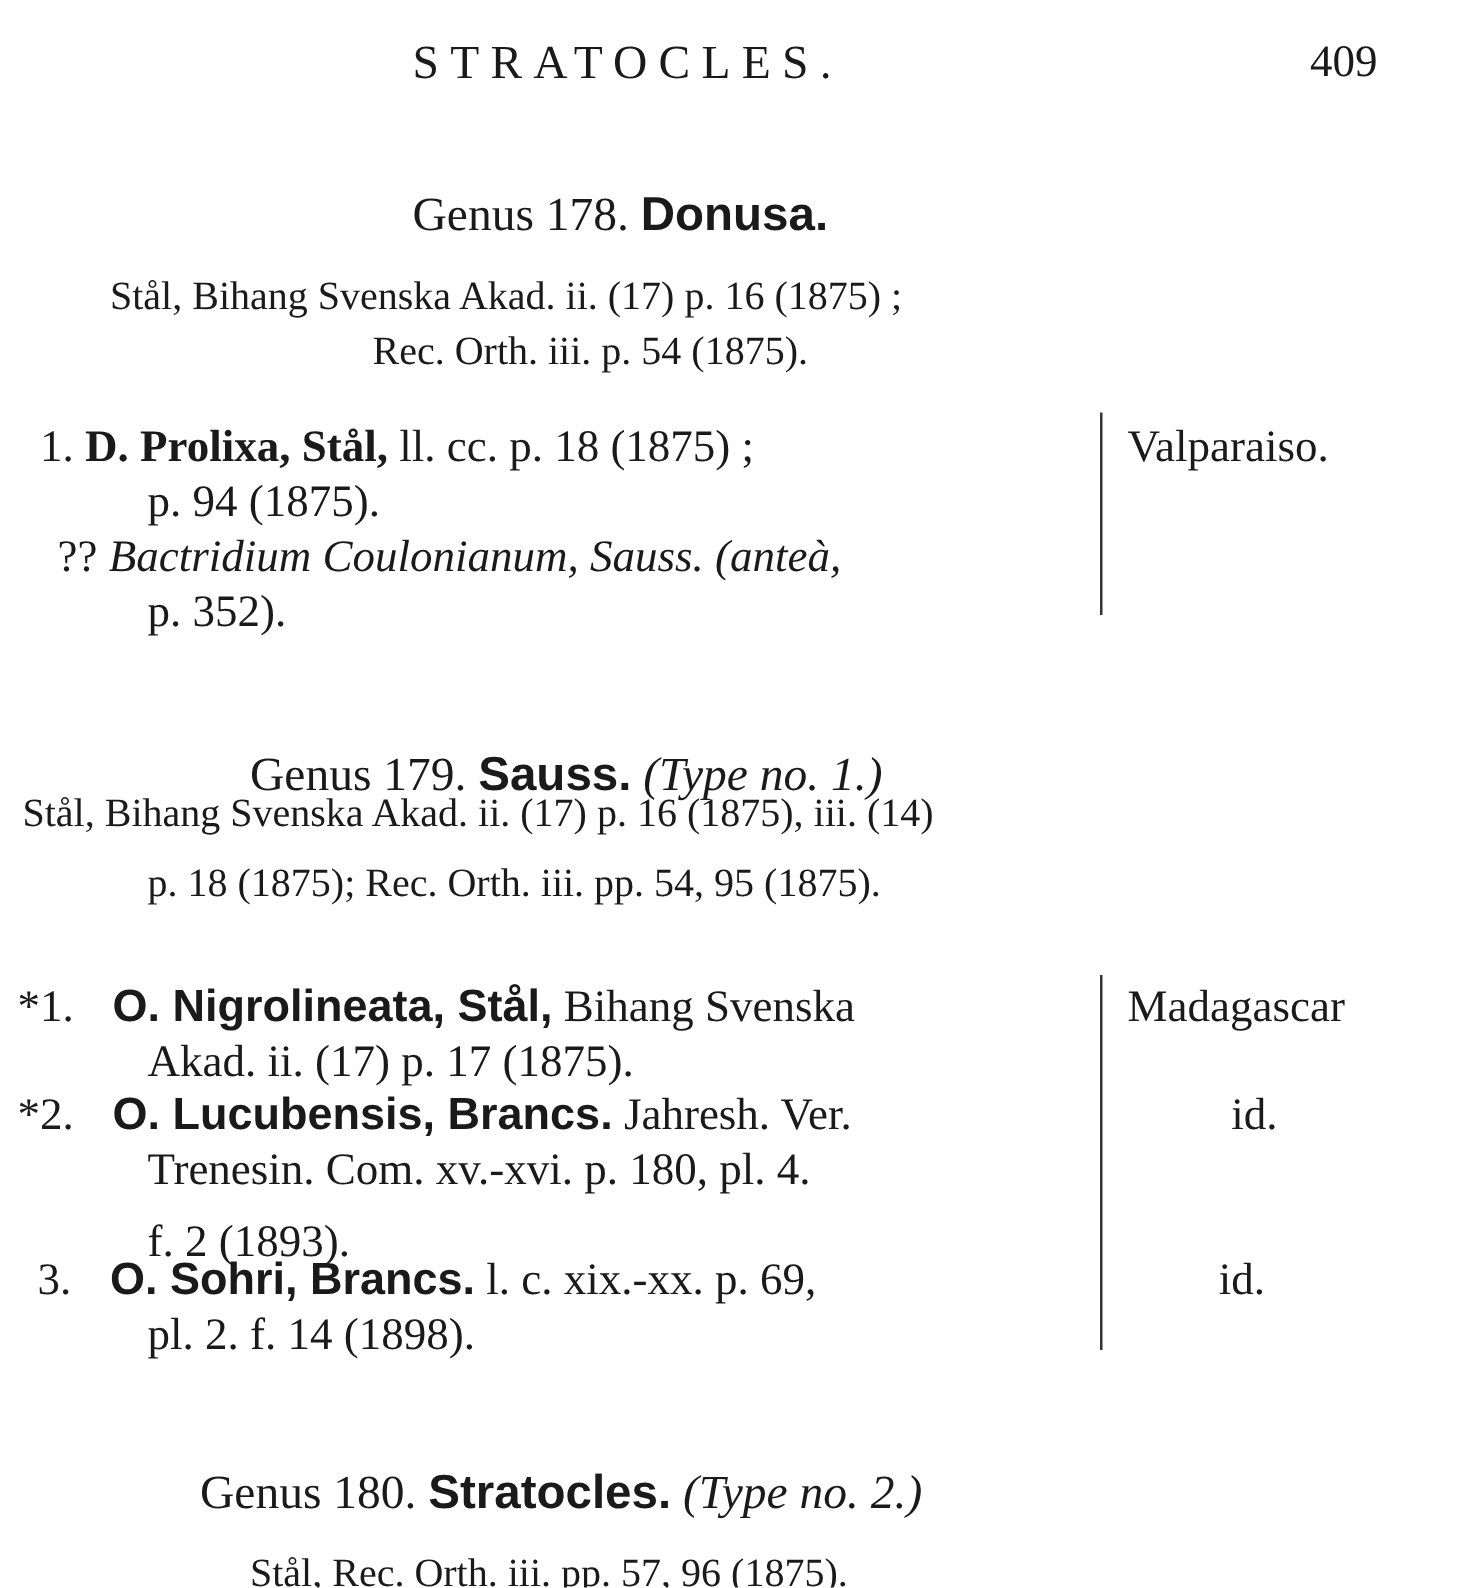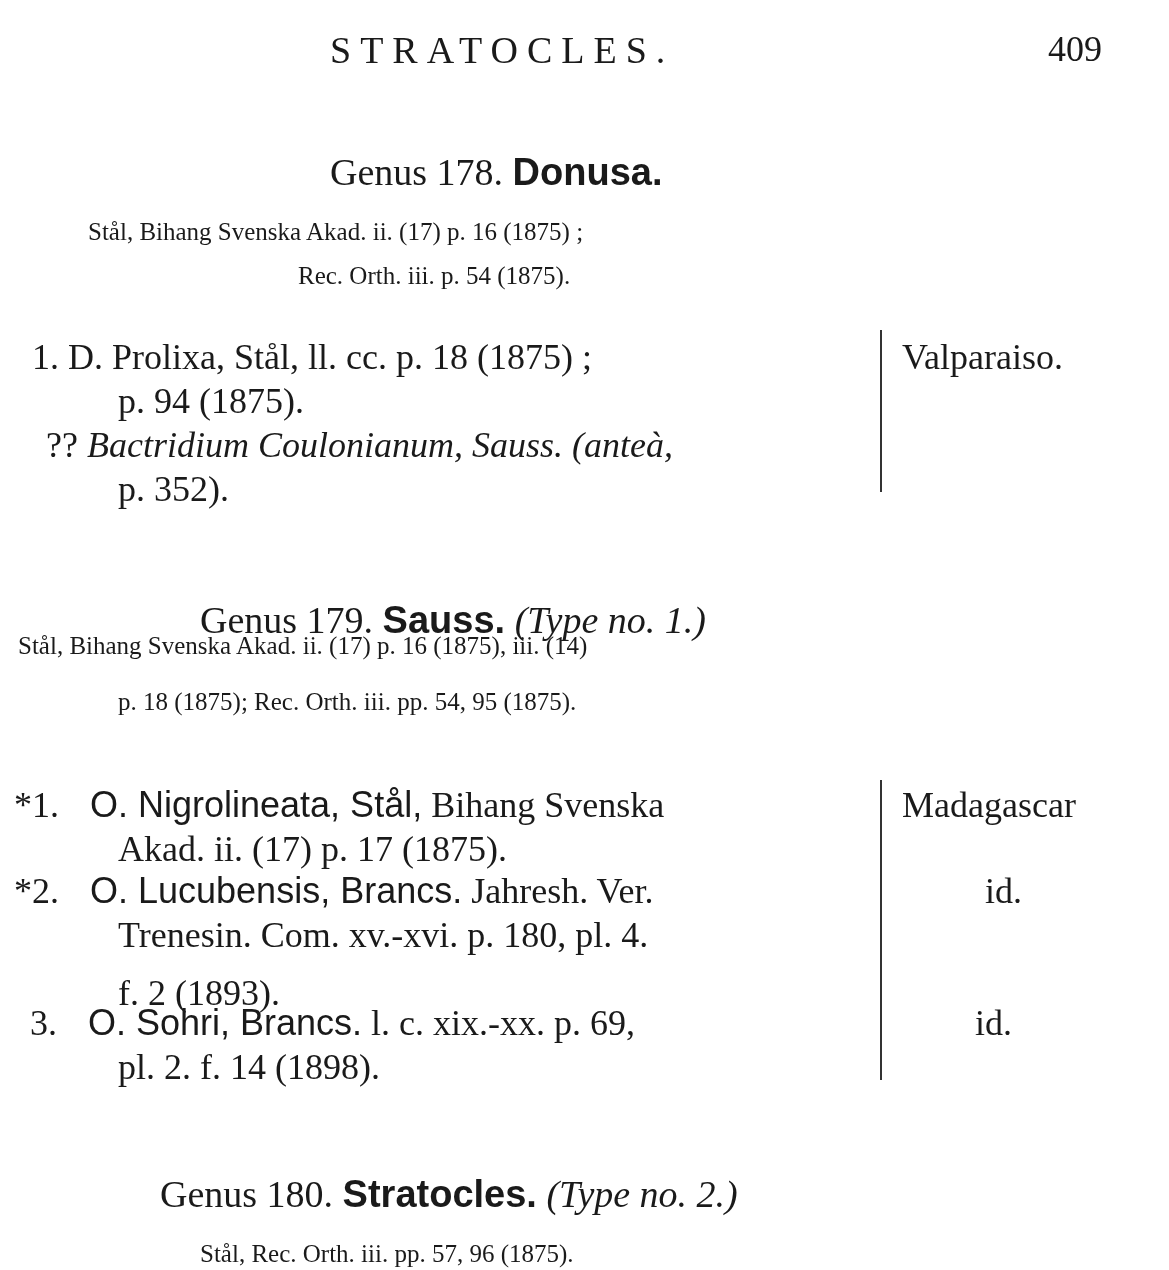--- a/index.html
+++ b/index.html
@@ -3,23 +3,23 @@
 <meta charset="utf-8">
 <style>
   html, body { margin: 0; padding: 0; background: #ffffff; }
   body { width: 1169px; height: 1270px; overflow: hidden; position: relative;
          font-family: "Liberation Serif", "DejaVu Serif", serif; color: #1a1a1a; }
   .abs { position: absolute; white-space: nowrap; }
   .running-head { top: 28px; left: 330px; font-size: 38px; letter-spacing: 9px; }
   .page-num { top: 28px; left: 1048px; font-size: 36px; }
   .genus { font-size: 38px; }
   .genus b { font-family: "Liberation Sans", "DejaVu Sans", sans-serif; font-weight: bold; font-size: 38px; }
-  .ref { font-size: 25px; text-align: center; }
+  .ref { font-size: 32px; text-align: center; }
   .entry { font-size: 36px; line-height: 42px; }
-  .entry b { font-weight: normal; }
+  .entry b { font-weight: bold; }
   .entry .sans { font-family: "Liberation Sans", "DejaVu Sans", sans-serif; margin-left: 22px; }
   .loc { font-size: 36px; }
   .vrule { position: absolute; width: 2px; background: #333; }
   i { font-style: italic; }
 </style>
 </head>
 <body>
 
 <div class="abs running-head">STRATOCLES.</div>
 <div class="abs page-num">409</div>

